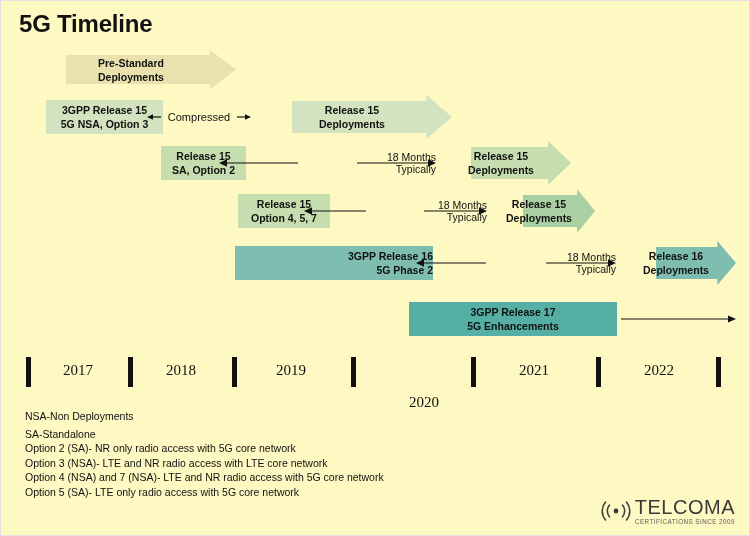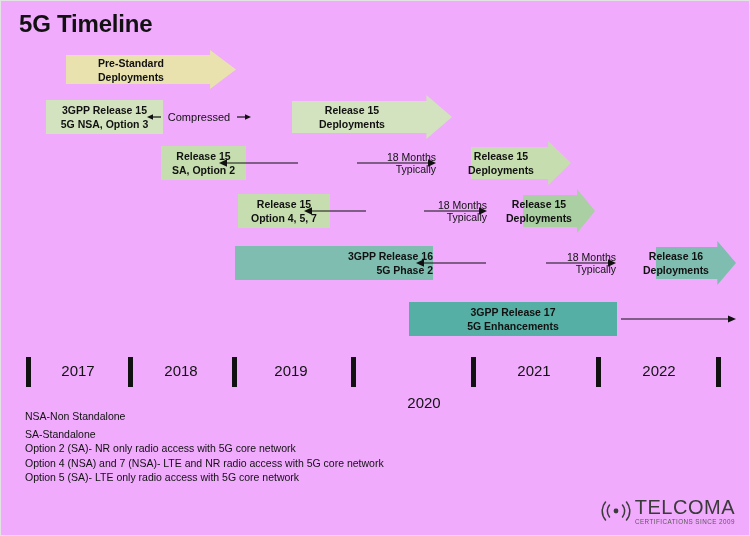--- a/index.html
+++ b/index.html
@@ -4,21 +4,21 @@
 <style>
   html, body {
     margin: 0;
     padding: 0;
     background: #ffffff;
   }
   #canvas {
     position: relative;
     width: 750px;
     height: 536px;
-    background: #f0abfc;
+    background: #fef9c3;
     border: 1px solid #e3e3e3;
     box-sizing: border-box;
     overflow: hidden;
     font-family: "Liberation Sans", sans-serif;
     color: #111111;
   }
 
   
   #page-title {
     position: absolute;
@@ -100,21 +100,21 @@
     width: 100%;
     text-align: center;
     top: 50%;
     transform: translateY(-50%);
     font-size: 11px;
     background: transparent;
     white-space: nowrap;
   }
 
   
-  #timeline { position: absolute; left: 0; top: 356px; width: 750px; height: 44px; }
+  #timeline { position: absolute; left: 0; top: 356px; width: 750px; height: 44px; font-family: Liberation Serif, serif; }
   .tick {
     position: absolute;
     top: 0;
     width: 5px;
     height: 30px;
     background: #111111;
   }
   .year {
     position: absolute;
     top: 5px;
@@ -305,23 +305,24 @@
 
     <div class="year" style="left:32px;">2017</div>
     <div class="year" style="left:135px;">2018</div>
     <div class="year" style="left:245px;">2019</div>
     <div class="year" style="left:378px;margin-top:32px;">2020</div>
     <div class="year" style="left:488px;">2021</div>
     <div class="year" style="left:613px;">2022</div>
   </div>
 
   <div id="footnotes">
-    <div class="fn gap">NSA-Non Standalone</div>
+    <div class="fn gap">NSA-Non Deployments</div>
     <div class="fn">SA-Standalone</div>
     <div class="fn">Option 2 (SA)- NR only radio access with 5G core network</div>
+    <div class="fn">Option 3 (NSA)- LTE and NR radio access with LTE core network</div>
     <div class="fn">Option 4 (NSA) and 7 (NSA)- LTE and NR radio access with 5G core network</div>
     <div class="fn">Option 5 (SA)- LTE only radio access with 5G core network</div>
   </div>
 
   <div id="logo">
     <svg class="wave" viewBox="0 0 30 26" aria-hidden="true">
       <g fill="none" stroke="#3a3a3a" stroke-width="1.5" stroke-linecap="round">
         <path d="M4.5 4 A 14 14 0 0 0 4.5 22"></path>
         <path d="M8.5 7 A 9.5 9.5 0 0 0 8.5 19"></path>
         <path d="M25.5 4 A 14 14 0 0 1 25.5 22"></path>

